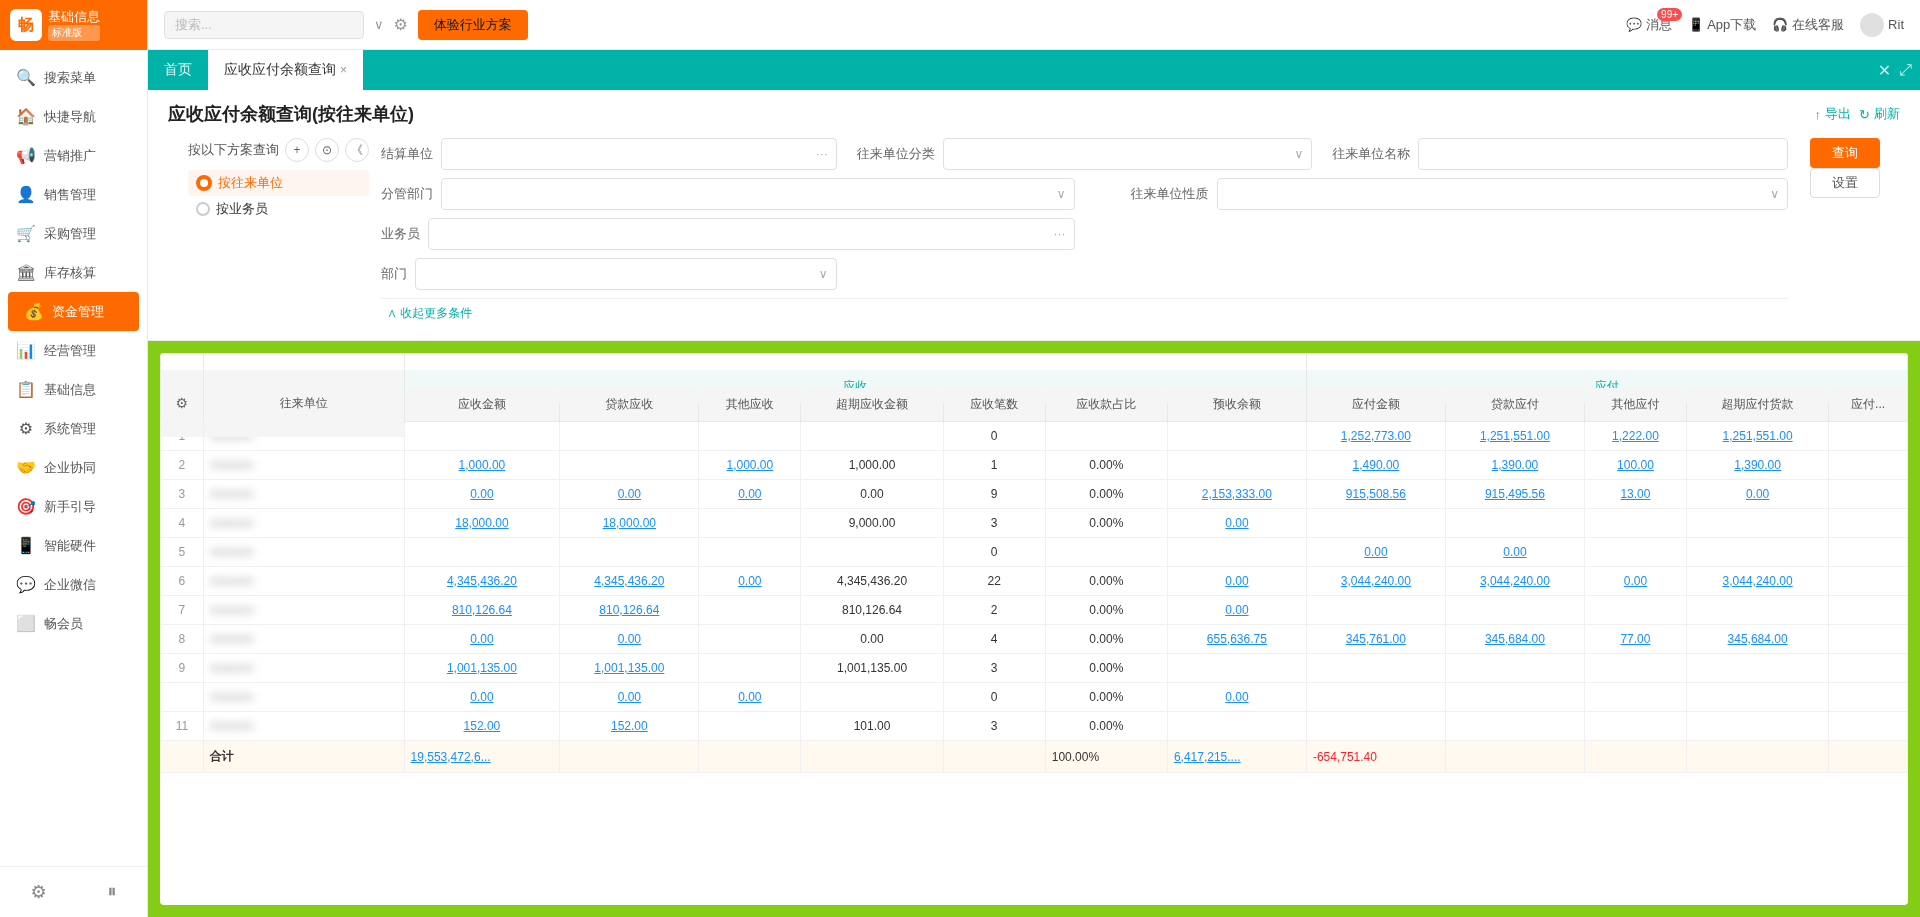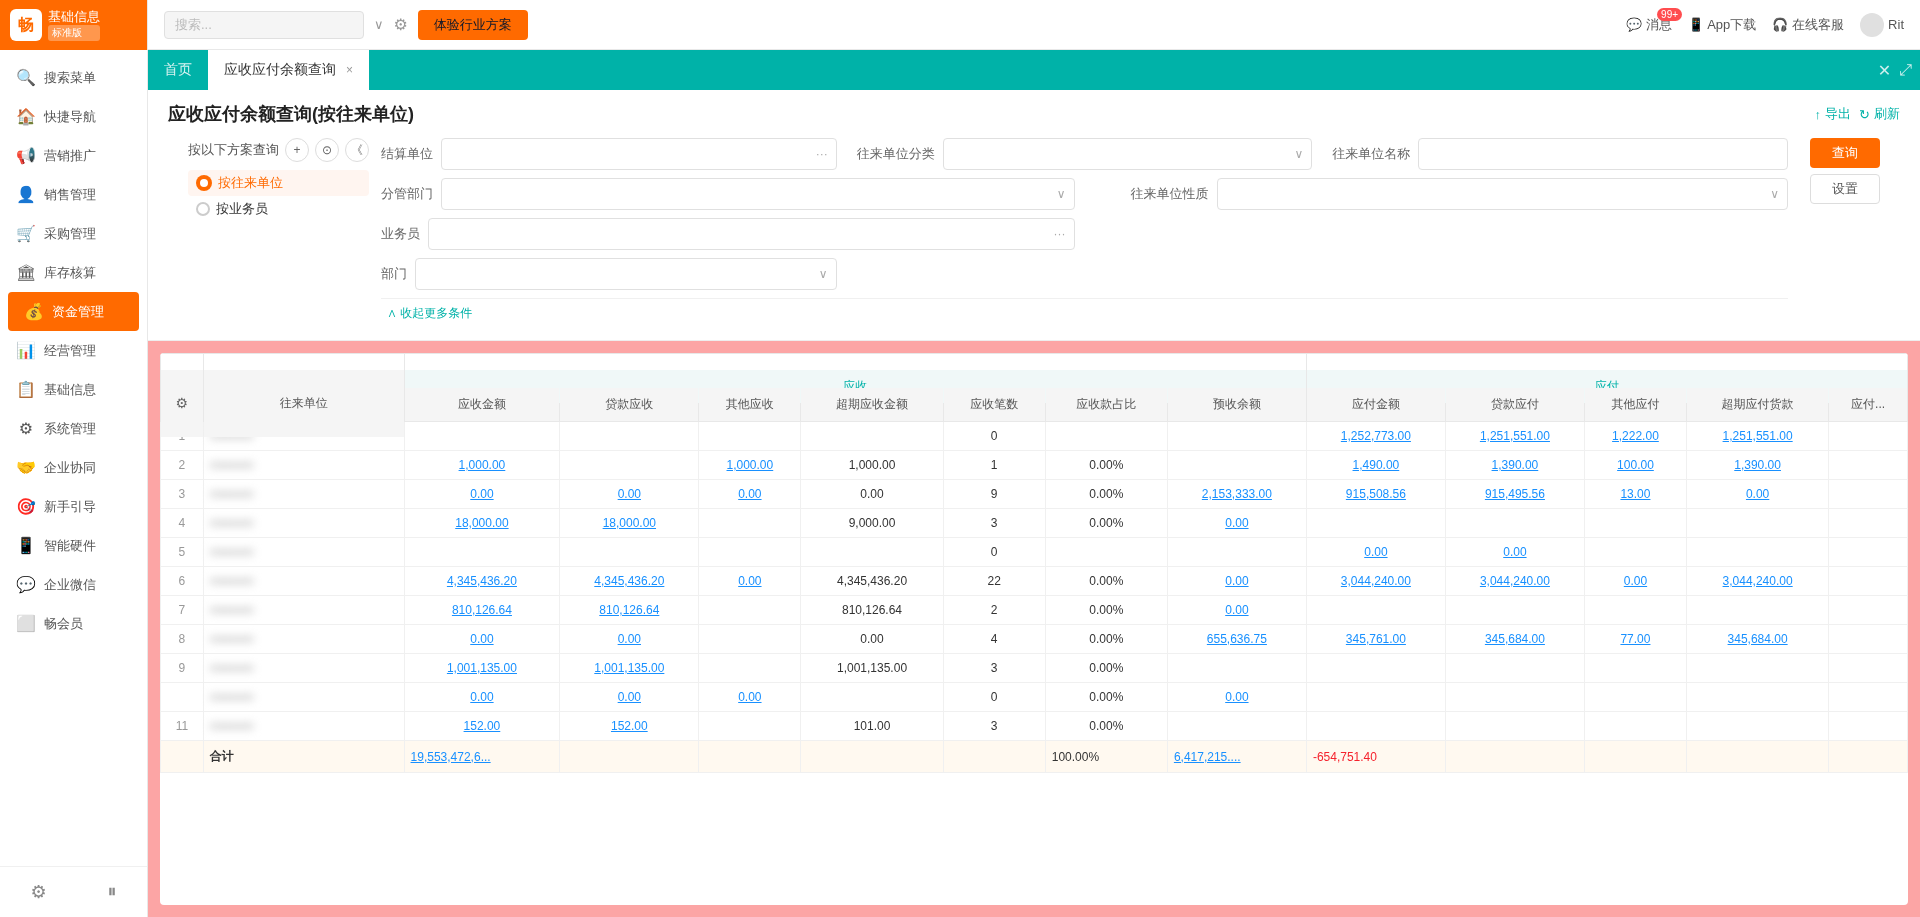--- a/index.html
+++ b/index.html
@@ -61,28 +61,28 @@
     
     .tabbar {
       height: 40px; background: #00b2a8; display: flex; align-items: center; padding: 0 0 0 0;
     }
     .tab-home {
       padding: 0 16px; height: 40px; display: flex; align-items: center;
       color: #fff; font-size: 14px; cursor: pointer; opacity: 0.85;
     }
     .tab-active {
       background: #fff; color: #333; padding: 0 16px; height: 40px; display: flex; align-items: center;
-      font-size: 14px; cursor: pointer; gap: 10px;
+      font-size: 14px; cursor: pointer; gap: 4px;
     }
     .tab-close { color: #999; font-size: 12px; }
     .tabbar-right { margin-left: auto; display: flex; align-items: center; gap: 8px; padding-right: 8px; }
     .tabbar-icon-btn { color: #fff; font-size: 16px; cursor: pointer; opacity: 0.8; }
 
     
-    .page { flex: 1; overflow: hidden; background: #fca5a5; display: flex; flex-direction: column; }
+    .page { flex: 1; overflow: hidden; background: #84cc16; display: flex; flex-direction: column; }
 
     
     .page-header {
       background: #fff; padding: 12px 20px 0 20px; border-bottom: 1px solid #eee;
       display: flex; flex-direction: column;
     }
     .page-title-row {
       display: flex; align-items: center; justify-content: space-between; margin-bottom: 12px;
     }
     .page-title { font-size: 18px; font-weight: bold; color: #222; }
@@ -109,21 +109,21 @@
       flex: 1; display: flex; align-items: center; border: 1px solid #e0e0e0; border-radius: 4px;
       padding: 5px 8px; background: #fff; min-height: 32px;
     }
     .filter-field-label { color: #888; font-size: 13px; flex: 1; }
     .filter-field-icon { color: #aaa; font-size: 12px; }
 
     .collapse-bar {
       padding: 6px; cursor: pointer; color: #00b2a8; font-size: 12px; border-top: 1px solid #f0f0f0;
     }
 
-    .filter-actions { display: flex; flex-direction: column; gap: 6px; align-items: flex-end; min-width: 80px; }
+    .filter-actions { display: flex; flex-direction: column; gap: 0; align-items: flex-end; min-width: 80px; }
     .btn-query {
       background: #ff6a00; color: #fff; border: none; border-radius: 4px; padding: 6px 20px; font-size: 13px; cursor: pointer; width: 70px;
     }
     .btn-setting {
       background: #fff; color: #555; border: 1px solid #ddd; border-radius: 4px; padding: 5px 16px; font-size: 13px; cursor: pointer; width: 70px;
     }
 
     
     .table-container { flex: 1; overflow: auto; margin: 12px; background: #fff; border-radius: 4px; }
     table { width: 100%; border-collapse: collapse; font-size: 12px; }

